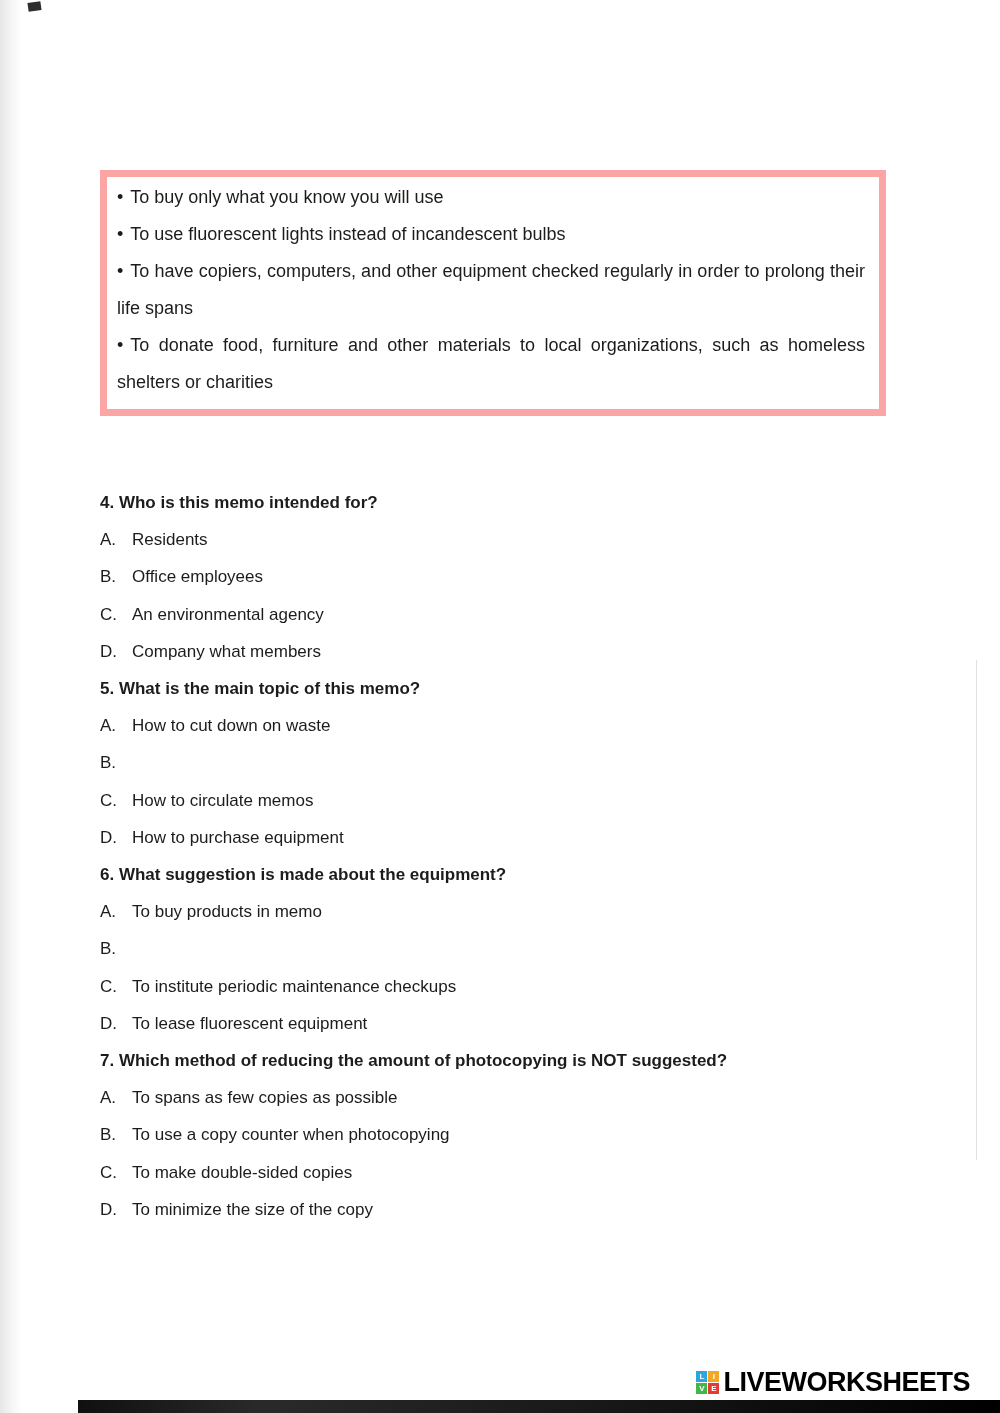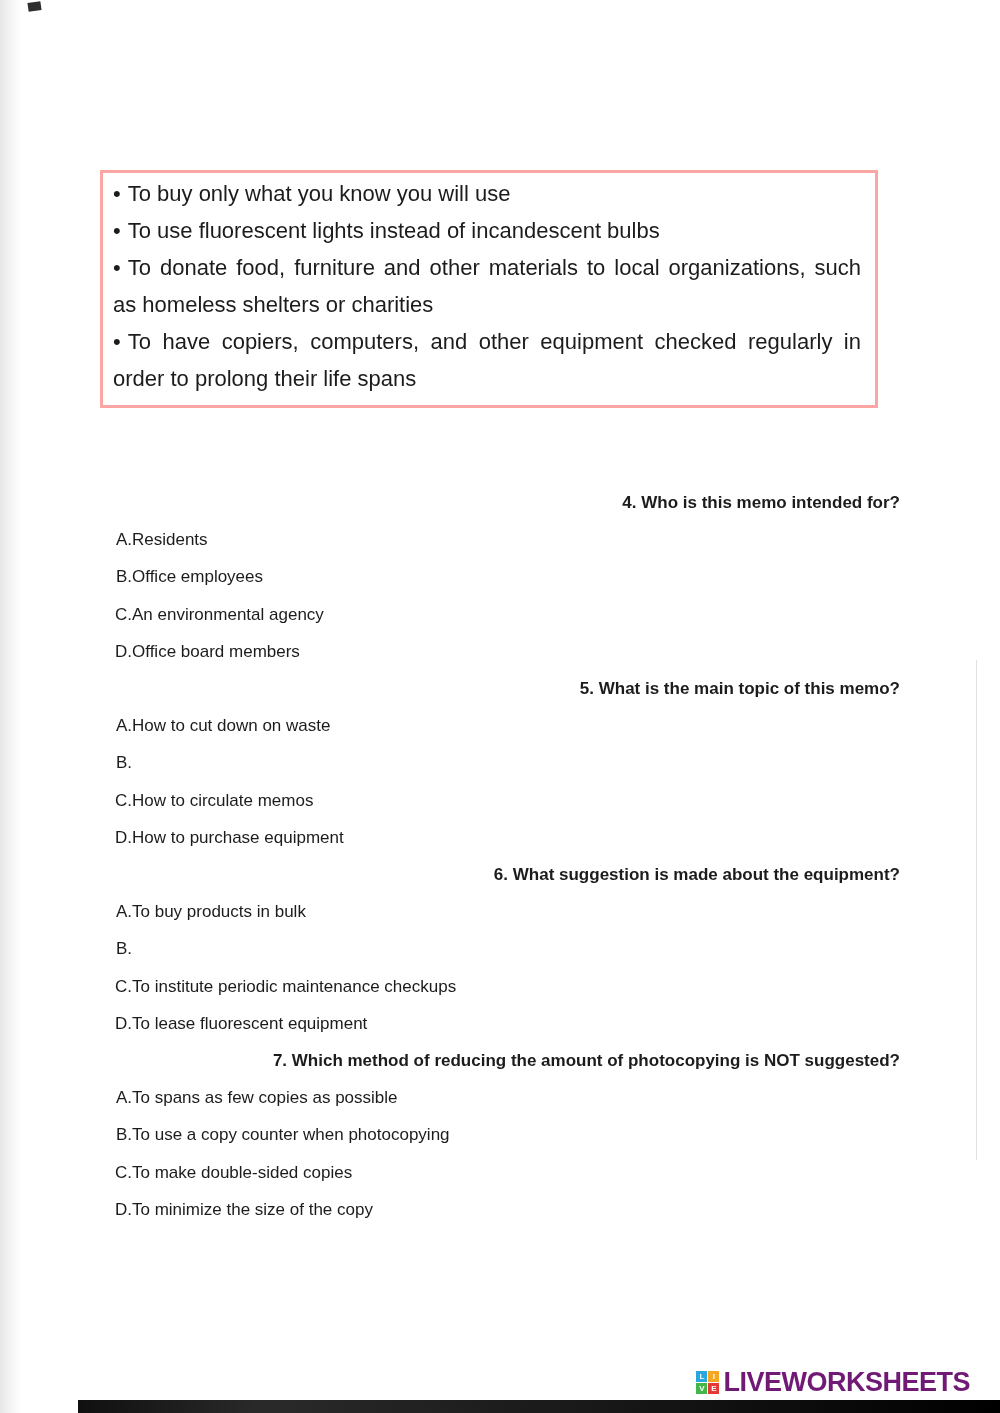--- a/index.html
+++ b/index.html
@@ -12,29 +12,29 @@
     background:linear-gradient(to right,#e6e6e6,#f6f6f6 55%,#ffffff);}
   .corner-mark{position:absolute;left:28px;top:2px;width:13px;height:9px;
     background:#2e2e2e;transform:rotate(-8deg);}
   .fold-line{position:absolute;left:976px;top:660px;width:1px;height:500px;background:#e1e1e1;}
   .bottom-bar{position:absolute;left:78px;right:0;bottom:0;height:13px;
     background:linear-gradient(to right,#101010,#2a2a2a 20%,#161616 60%,#000);}
 
   
   .passage-box{
     position:absolute;left:100px;top:170px;width:748px;
-    border:3px solid #fca5a5;padding:2px 14px 8px 10px;
-    font-size:22px;line-height:37px;
+    border:7px solid #fca5a5;padding:2px 14px 8px 10px;
+    font-size:18px;line-height:37px;
   }
   .passage-box p{margin:0;text-align:justify;}
   .passage-box .glyph{margin-right:7px;}
 
   
   .questions{position:absolute;left:100px;top:484px;width:800px;
-    font-size:17px;line-height:37.2px;text-align:right;}
+    font-size:17px;line-height:37.2px;}
   .q-header{font-weight:700;}
   .opt{display:flex;}
   .opt-letter{width:32px;flex:0 0 32px;}
 
   
   .footer-brand{position:absolute;right:30px;bottom:15px;display:flex;align-items:center;}
   .lw-logo{display:grid;grid-template-columns:11px 11px;grid-template-rows:11px 11px;
     gap:1px;margin-right:4px;}
   .lw-logo span{display:flex;align-items:center;justify-content:center;
     color:#fff;font-size:8px;font-weight:700;line-height:1;}
@@ -44,43 +44,43 @@
 <body>
 
 <div class="left-edge"></div>
 <div class="corner-mark"></div>
 <div class="fold-line"></div>
 <div class="bottom-bar"></div>
 
 <div class="passage-box">
   <p><span class="glyph">•</span><span>To buy only what you know you will use</span></p>
   <p><span class="glyph">•</span><span>To use fluorescent lights instead of incandescent bulbs</span></p>
+  <p><span class="glyph">•</span><span>To have copiers, computers, and other equipment checked regularly in order to prolong their life spans</span></p>
   <p><span class="glyph">•</span><span>To donate food, furniture and other materials to local organizations, such as homeless shelters or charities</span></p>
-  <p><span class="glyph">•</span><span>To have copiers, computers, and other equipment checked regularly in order to prolong their life spans</span></p>
 </div>
 
 <div class="questions">
 
   <div>
     <div class="q-header">4. Who is this memo intended for?</div>
     <div class="opt">
         <span class="opt-letter">A.</span>
         <span class="opt-text">Residents</span>
       </div>
     <div class="opt">
         <span class="opt-letter">B.</span>
         <span class="opt-text">Office employees</span>
       </div>
     <div class="opt">
         <span class="opt-letter">C.</span>
         <span class="opt-text">An environmental agency</span>
       </div>
     <div class="opt">
         <span class="opt-letter">D.</span>
-        <span class="opt-text">Office board members</span>
+        <span class="opt-text">Company what members</span>
       </div>
   </div>
 
   <div>
     <div class="q-header">5. What is the main topic of this memo?</div>
     <div class="opt">
         <span class="opt-letter">A.</span>
         <span class="opt-text">How to cut down on waste</span>
       </div>
     <div class="opt">
@@ -93,21 +93,21 @@
     <div class="opt">
         <span class="opt-letter">D.</span>
         <span class="opt-text">How to purchase equipment</span>
       </div>
   </div>
 
   <div>
     <div class="q-header">6. What suggestion is made about the equipment?</div>
     <div class="opt">
         <span class="opt-letter">A.</span>
-        <span class="opt-text">To buy products in bulk</span>
+        <span class="opt-text">To buy products in memo</span>
       </div>
     <div class="opt">
         <span class="opt-letter">B.</span>
       </div>
     <div class="opt">
         <span class="opt-letter">C.</span>
         <span class="opt-text">To institute periodic maintenance checkups</span>
       </div>
     <div class="opt">
         <span class="opt-letter">D.</span>
@@ -137,14 +137,14 @@
 
 </div>
 
 <div class="footer-brand">
   <span class="lw-logo">
     <span style="background: rgb(41, 168, 224);">L</span>
     <span style="background: rgb(245, 166, 35);">I</span>
     <span style="background: rgb(67, 182, 73);">V</span>
     <span style="background: rgb(229, 57, 53);">E</span>
   </span>
-  <span class="brand-text" style="color: #701a75;">LIVEWORKSHEETS</span>
+  <span class="brand-text" style="color: #000000;">LIVEWORKSHEETS</span>
 </div>
 
 </body></html>

